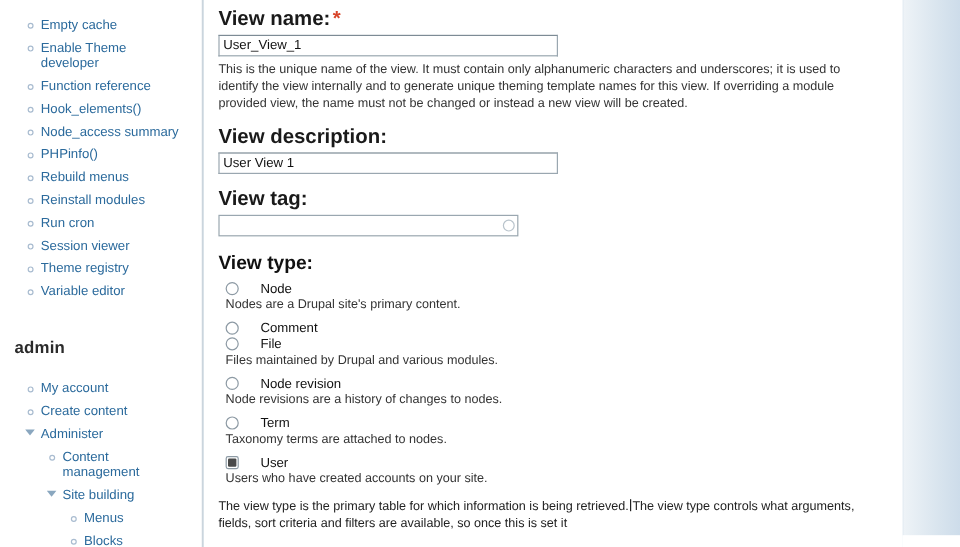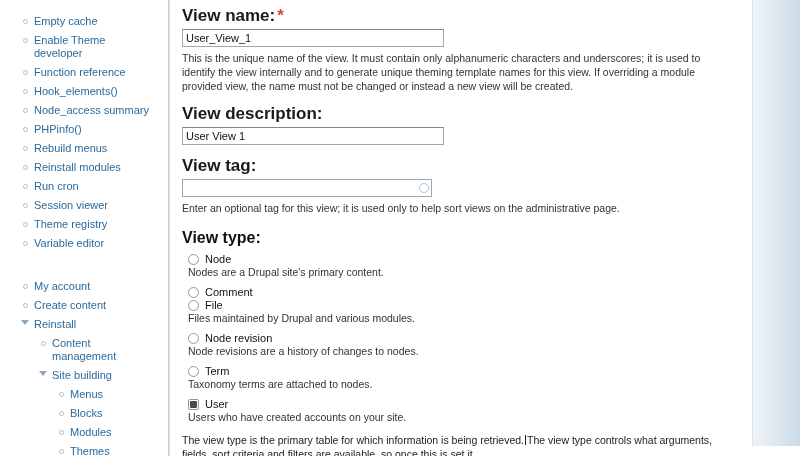--- a/index.html
+++ b/index.html
@@ -101,21 +101,21 @@
   .field-block { margin-bottom: 11px; }
   .field-label {
     font-weight: bold;
     font-size: 17px;
     color: #1a1a1a;
     margin-bottom: 3px;
     display: block;
   }
   .req { color: #d8452a; font-weight: bold; margin-left: 2px; }
   .text-input {
-    width: 262px;
+    width: 283px;
     height: 18px;
     border: 1px solid #9aa7b0;
     border-top-color: #7d8b95;
     background: #ffffff;
     font-family: "Liberation Sans", sans-serif;
     font-size: 11px;
     color: #111111;
     padding: 1px 3px;
     display: block;
   }
@@ -149,23 +149,24 @@
   }
 
   .type-header {
     font-weight: bold;
     font-size: 16px;
     margin: 14px 0 6px 0;
     color: #111111;
   }
   .radio-row {
     display: flex;
-    align-items: flex-end;
+    align-items: flex-start;
     margin: 0 0 1px 0;
     padding-left: 6px;
+    gap: 12px;
   }
   .radio {
     width: 11px;
     height: 11px;
     border: 1px solid #8d9aa4;
     border-radius: 50%;
     background: #ffffff;
     margin-right: 6px;
     position: relative;
     flex: 0 0 auto;
@@ -277,33 +278,34 @@
       <li class="side-item lvl1">
         <span class="bullet"></span>
         <a>Theme registry</a>
       </li>
       <li class="side-item lvl1">
         <span class="bullet"></span>
         <a>Variable editor</a>
       </li>
     </ul>
 
+    <div class="section-title">admin</div>
 
     <ul class="side-list">
       <li class="side-item lvl1">
         <span class="bullet"></span>
         <a>My account</a>
       </li>
       <li class="side-item lvl1">
         <span class="bullet"></span>
         <a>Create content</a>
       </li>
       <li class="side-item lvl1">
         <span class="twisty"></span>
-        <a>Reinstall</a>
+        <a>Administer</a>
       </li>
       <li class="side-item lvl2">
         <span class="bullet"></span>
         <a>Content management</a>
       </li>
       <li class="side-item lvl2">
         <span class="twisty"></span>
         <a>Site building</a>
       </li>
       <li class="side-item lvl3">
@@ -345,21 +347,20 @@
       <label class="field-label">View description:</label>
       <input class="text-input" type="text" value="User View 1" style="">
     </div>
 
     <div class="field-block">
       <label class="field-label">View tag:</label>
       <div class="tag-wrap">
         <input class="tag-input" type="text" value="" style="">
         <span class="tag-throbber"></span>
       </div>
-      <div class="desc">Enter an optional tag for this view; it is used only to help sort views on the administrative page.</div>
     </div>
 
     <div class="type-header">View type:</div>
 
     <div>
 
       <div class="radio-row">
         <span class="radio"></span>
         <span class="radio-label">Node</span>
       </div>

